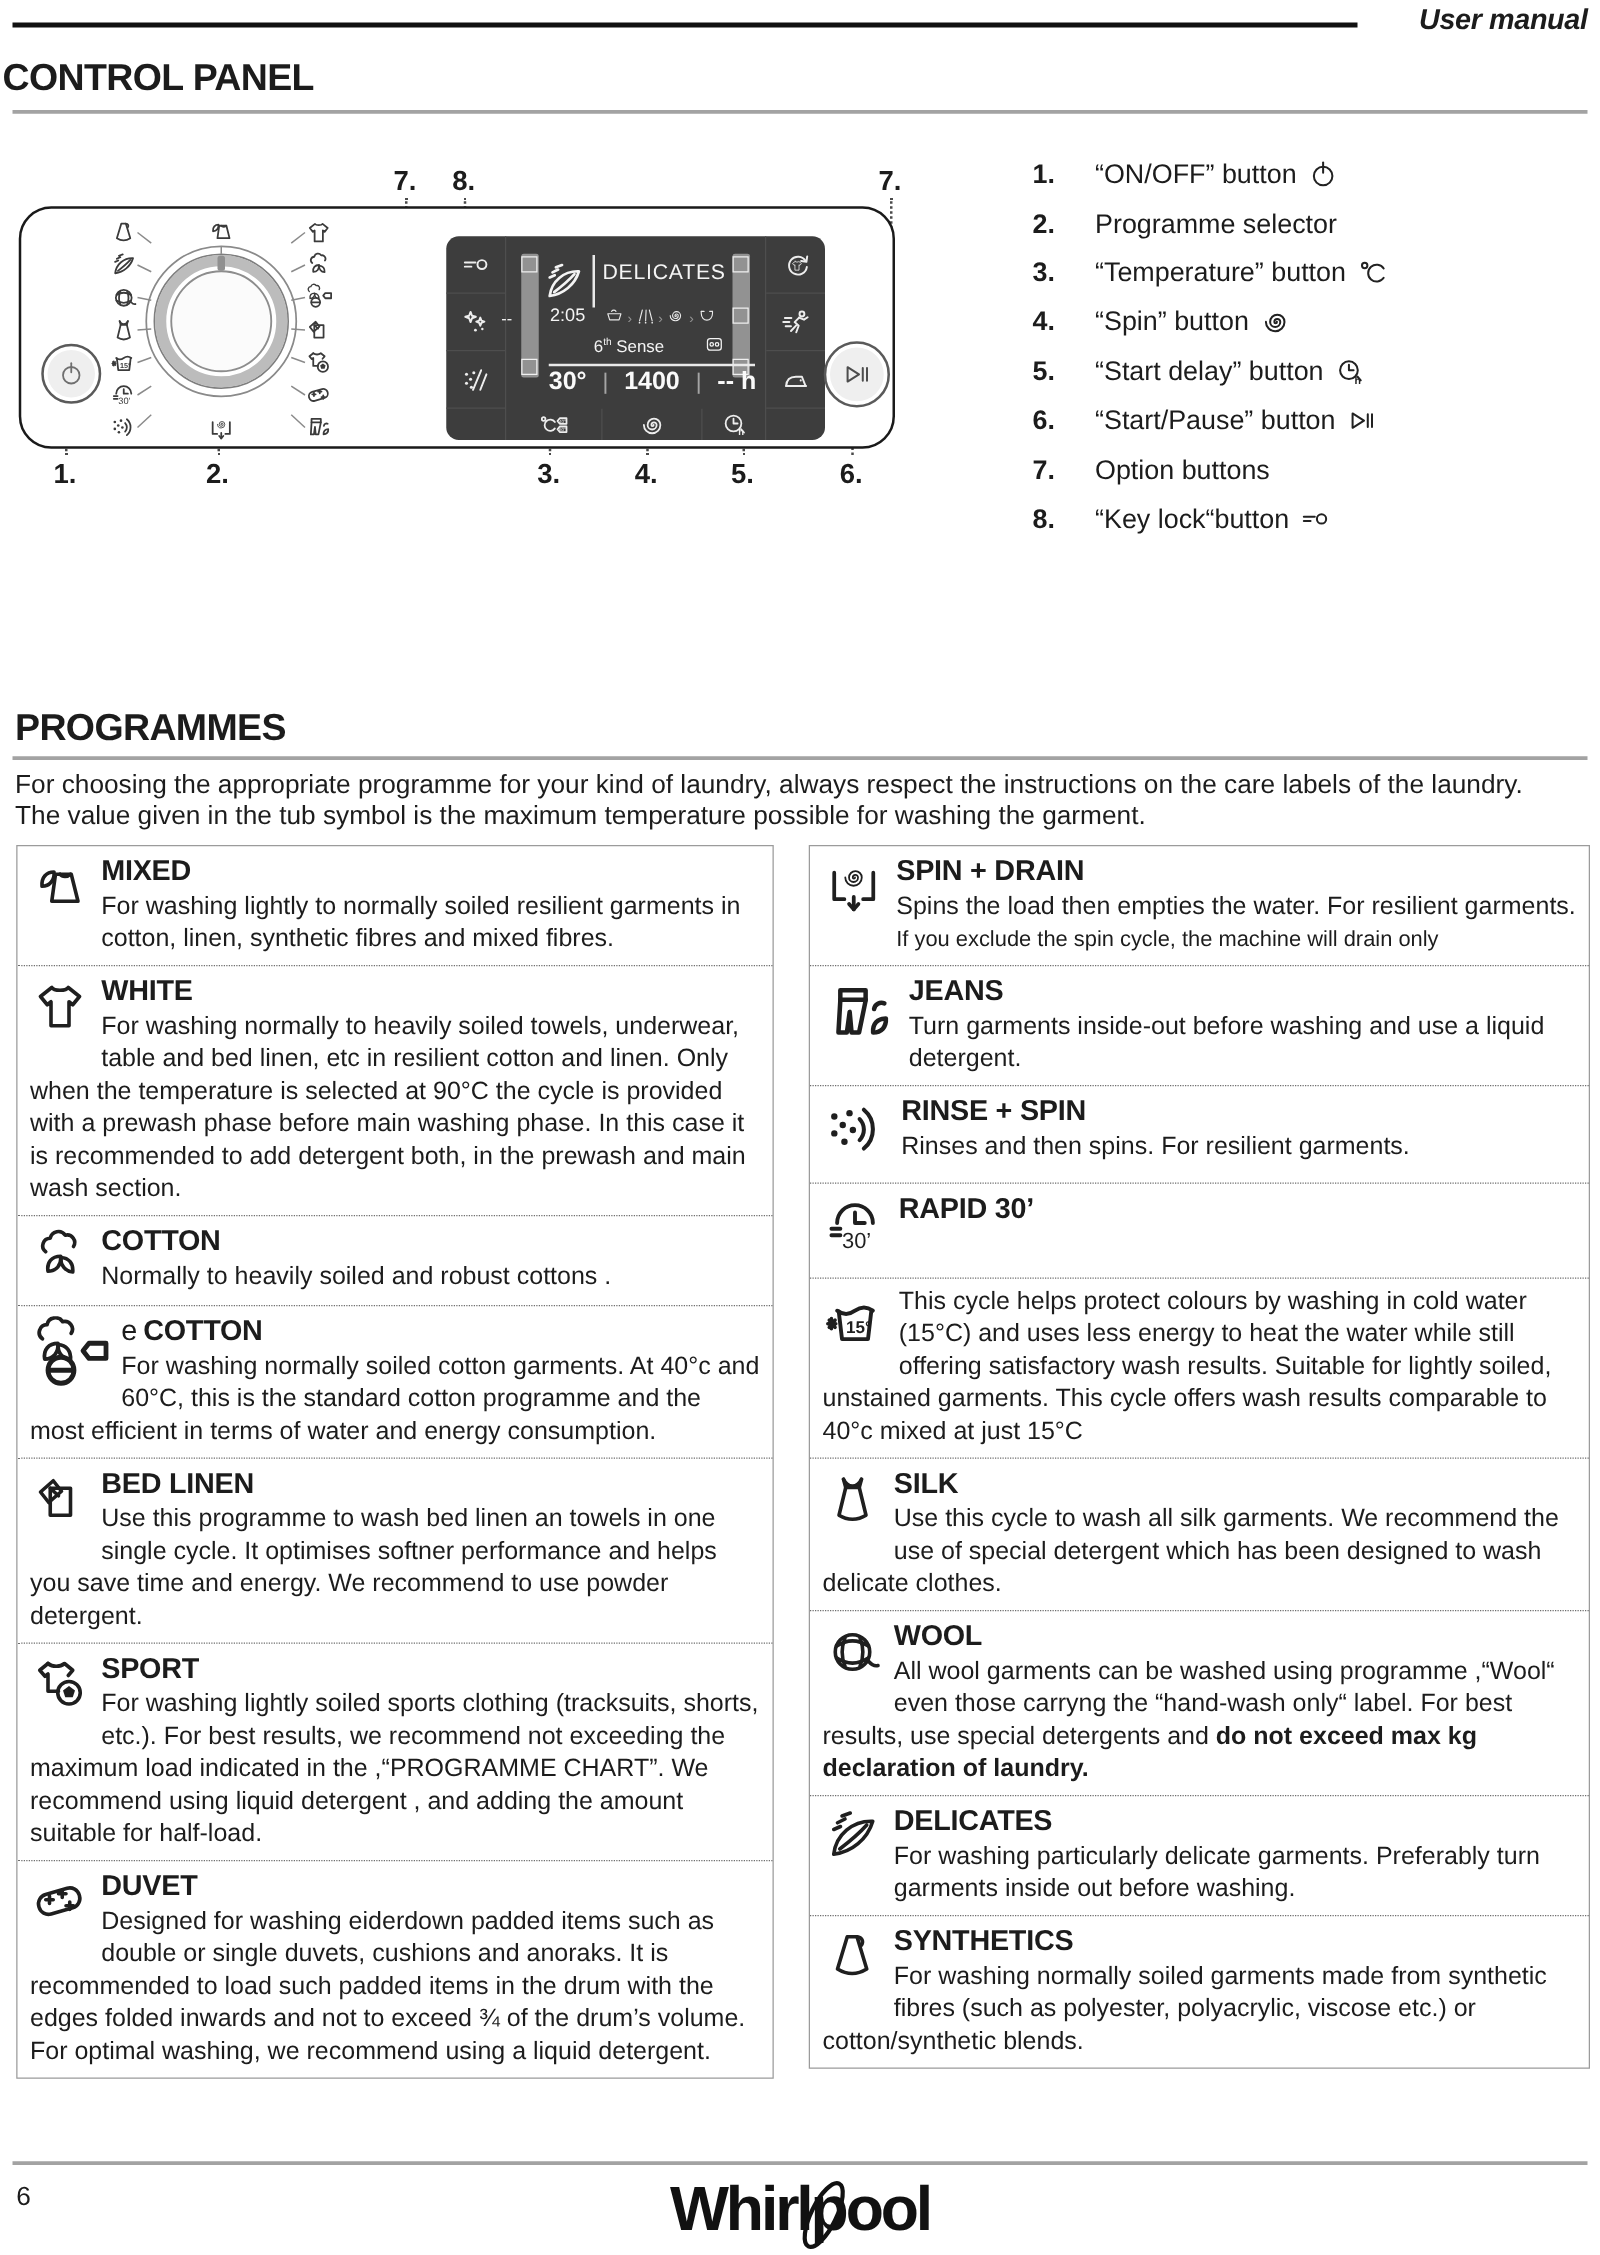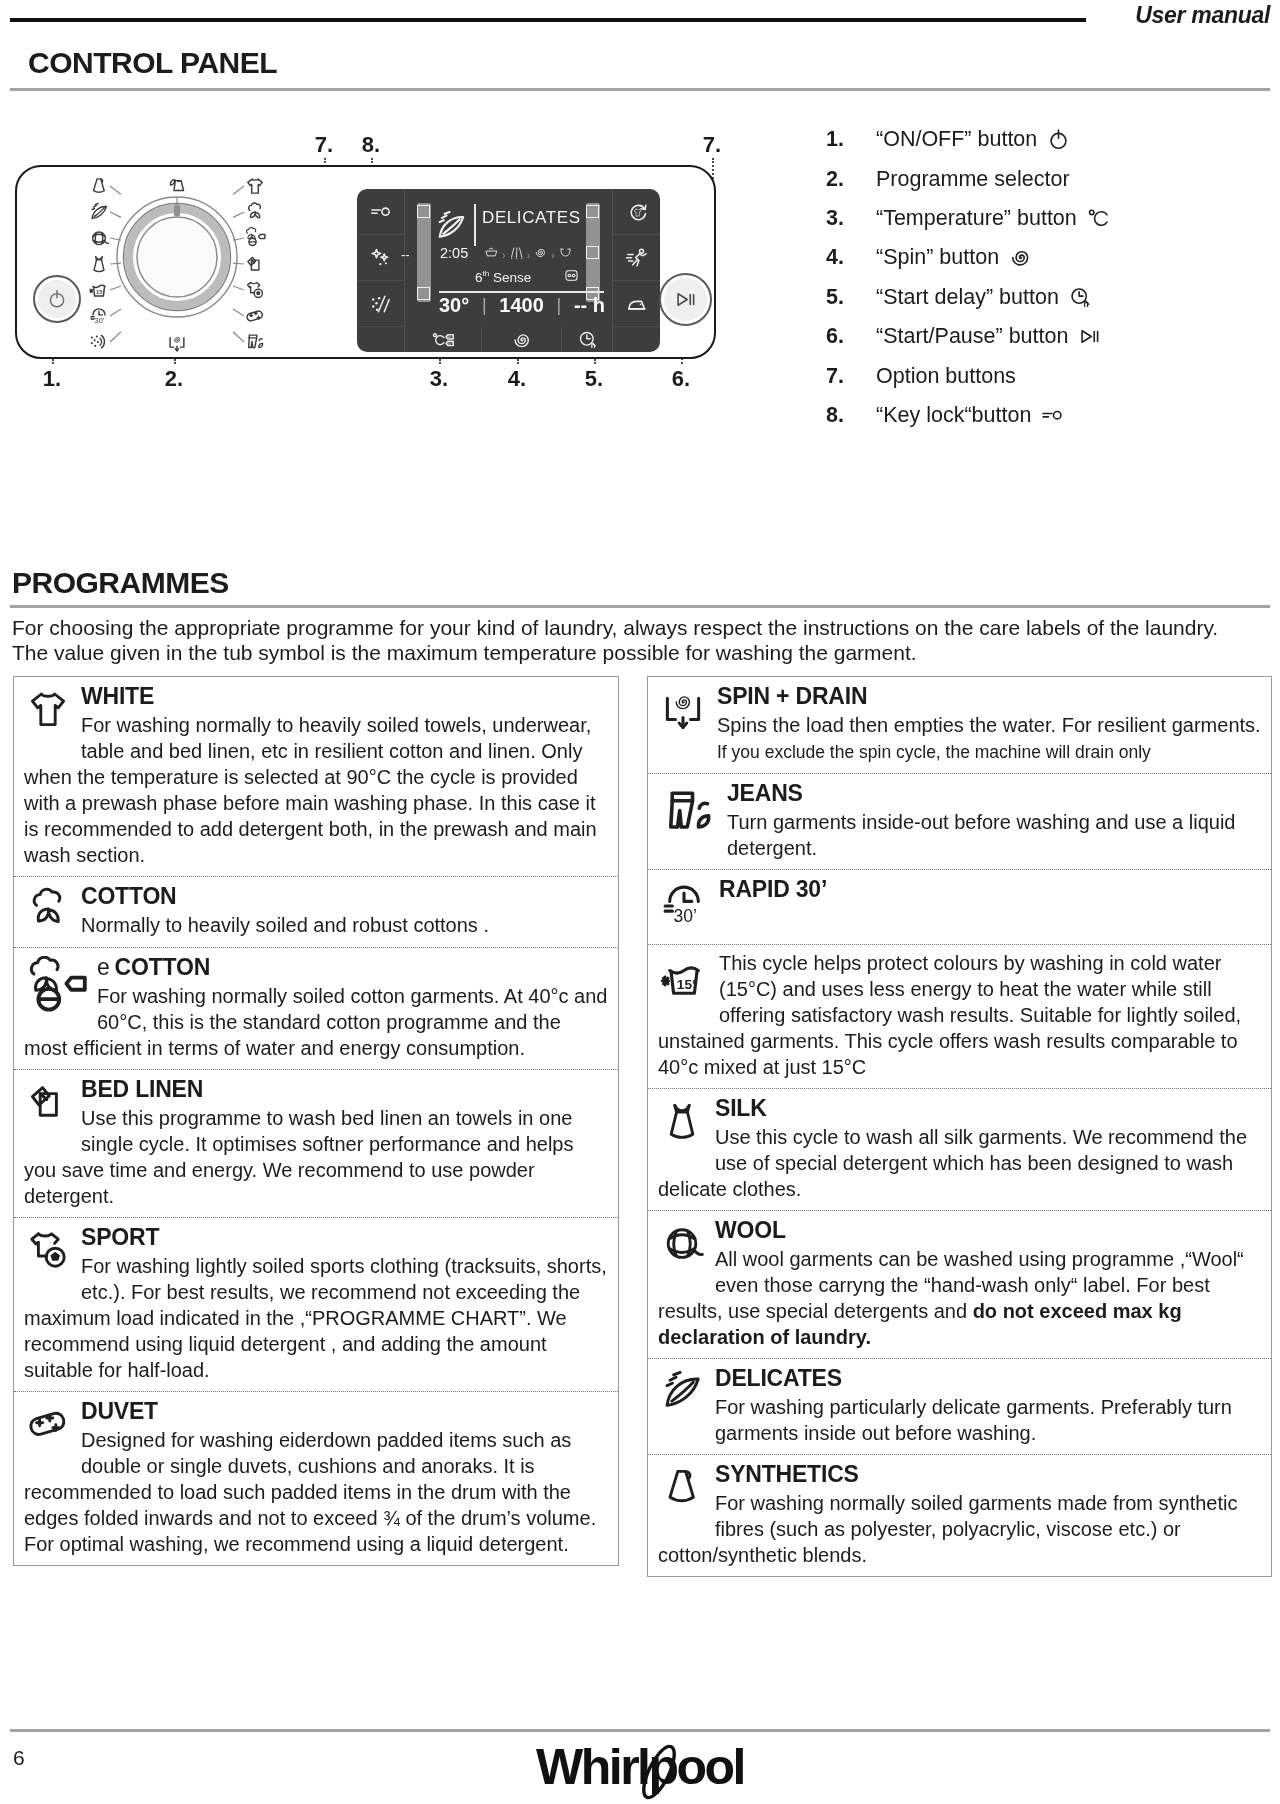--- a/index.html
+++ b/index.html
@@ -1,21 +1,21 @@
 <!DOCTYPE html>
 <html><head>
 <meta charset="utf-8">
 <style>
   html,body{margin:0;padding:0;background:#fff;}
   #page{position:relative;width:1280px;height:1804px;background:#fff;overflow:hidden;
         font-family:"Liberation Sans",sans-serif;color:#1c1c1c;}
   
   .hrule{position:absolute;left:10px;top:18px;width:1076px;height:4px;background:#111;}
   .usermanual{position:absolute;right:10px;top:2px;font-size:23px;font-weight:bold;font-style:italic;letter-spacing:-.3px;}
-  .h1{position:absolute;left:28px;top:46px;font-size:30px;font-weight:bold;letter-spacing:-.5px;}
+  .h1{position:absolute;left:2px;top:46px;font-size:30px;font-weight:bold;letter-spacing:-.5px;}
   .grule{position:absolute;left:10px;height:2.5px;background:#a3a3a3;width:1260px;}
   
   #diagram{position:absolute;left:0;top:100px;width:1280px;height:460px;}
   .cnum{position:absolute;font-size:22px;font-weight:bold;transform:translateX(-50%);}
   .vd{position:absolute;width:0;border-left:2.3px dotted #4a4a4a;}
   .hd{position:absolute;height:0;border-top:2.3px dotted #4a4a4a;}
   #panel{position:absolute;left:15px;top:65px;width:697px;height:190px;border:2.5px solid #1a1a1a;border-radius:26px;background:#fff;}
   .roundbtn{position:absolute;border:2.2px solid #5a5a5a;border-radius:50%;background:#efefef;
             display:flex;align-items:center;justify-content:center;color:#6f6f6f;box-shadow:inset 0 0 0 3px #fff;}
   #powerbtn{left:16px;top:108px;width:44px;height:44px;}
@@ -505,20 +505,31 @@
     <div class="rule"></div>
     <div class="intro">
       <div>For choosing the appropriate programme for your kind of laundry, always respect the instructions on the care labels of the laundry.</div>
       <div>The value given in the tub symbol is the maximum temperature possible for washing the garment.</div>
     </div>
     <div id="cols">
       <div class="pcol" id="col-left">
           <div class="pitem">
             <span class="picon"><svg width="48" height="48" viewBox="0 0 40 40">
                 <g fill="none" stroke="currentColor" stroke-width="2.4" stroke-linecap="round" stroke-linejoin="round">
+                  <path d="M8 20C7.5 14 11 10.5 16 10.5 16.5 16 13 20 8 20Z"></path>
+                  <path d="M17 12h10.5L32 30H14.5z"></path>
+                  <path d="M20 12c1.5 2 5 2 7 0"></path>
+                </g>
+              </svg></span>
+            <h3>MIXED</h3>
+            <p>For washing lightly to normally soiled resilient garments in cotton, linen, synthetic fibres and mixed fibres.</p>
+          </div>
+          <div class="pitem">
+            <span class="picon"><svg width="48" height="48" viewBox="0 0 40 40">
+                <g fill="none" stroke="currentColor" stroke-width="2.4" stroke-linecap="round" stroke-linejoin="round">
                   <path d="M14.5 7.5 7 13.5l4.5 5.5 2.5-2V33h12V17l2.5 2L33 13.5 25.5 7.5c-1.5 2.5-9.5 2.5-11 0z"></path>
                 </g>
               </svg></span>
             <h3>WHITE</h3>
             <p>For washing normally to heavily soiled towels, underwear, table and bed linen, etc in resilient cotton and linen. Only when the temperature is selected at 90°C the cycle is provided with a prewash phase before main washing phase. In this case it is recommended to add detergent both, in the prewash and main wash section.</p>
           </div>
           <div class="pitem">
             <span class="picon"><svg width="48" height="48" viewBox="0 0 40 40">
                 <g fill="none" stroke="currentColor" stroke-width="2.4" stroke-linecap="round" stroke-linejoin="round">
                   <path d="M10.5 17a5 5 0 0 1 3-9 5.5 5.5 0 0 1 10-2 5 5 0 0 1 5.5 7.5"></path>
@@ -603,20 +614,36 @@
                   <path d="M9.5 7.5h13.5v5.5L19.5 30h-4l-1-11-1.5 11H8.5l1-17z"></path>
                   <path d="M9.5 12.5H23"></path>
                   <path d="M27 30c-.4-4.5 2.3-7.5 6.8-7.5.3 4.5-2.3 7.5-6.8 7.5z"></path>
                   <path d="M27.5 17.5a4 4 0 0 1 5.5-3"></path>
                 </g>
               </svg></span>
             <h3>JEANS</h3>
             <p>Turn garments inside-out before washing and use a liquid detergent.</p>
           </div>
           <div class="pitem">
+            <span class="picon"><svg width="54" height="54" viewBox="0 0 40 40">
+                <g fill="none" stroke="currentColor" stroke-width="2.4" stroke-linecap="round" stroke-linejoin="round">
+                  <circle cx="7" cy="12" r="1.9" fill="currentColor" stroke="none"></circle>
+                  <circle cx="12" cy="17" r="1.9" fill="currentColor" stroke="none"></circle>
+                  <circle cx="7" cy="22" r="1.9" fill="currentColor" stroke="none"></circle>
+                  <circle cx="13" cy="27" r="1.9" fill="currentColor" stroke="none"></circle>
+                  <circle cx="16" cy="10" r="1.9" fill="currentColor" stroke="none"></circle>
+                  <circle cx="18" cy="20" r="1.9" fill="currentColor" stroke="none"></circle>
+                  <path d="M24.5 8a15 15 0 0 1 0 23"></path>
+                  <path d="M22 13.5a9 9 0 0 1 0 12.5"></path>
+                </g>
+              </svg></span>
+            <h3>RINSE + SPIN</h3>
+            <p>Rinses and then spins. For  resilient garments.</p>
+          </div>
+          <div class="pitem">
             <span class="picon"><svg width="52" height="52" viewBox="0 0 40 40">
                 <g fill="none" stroke="currentColor" stroke-width="2.4" stroke-linecap="round" stroke-linejoin="round">
                   <path d="M9 18a11 11 0 0 1 22 0"></path>
                   <path d="M20 18v-6.5M20 18h6"></path>
                   <path d="M5.5 21.5H11M5.5 25.5H11"></path>
                   <text x="12" y="33.5" font-size="13.5" fill="currentColor" stroke="none">30’</text>
                 </g>
               </svg></span>
             <h3>RAPID 30’</h3>
           </div>

